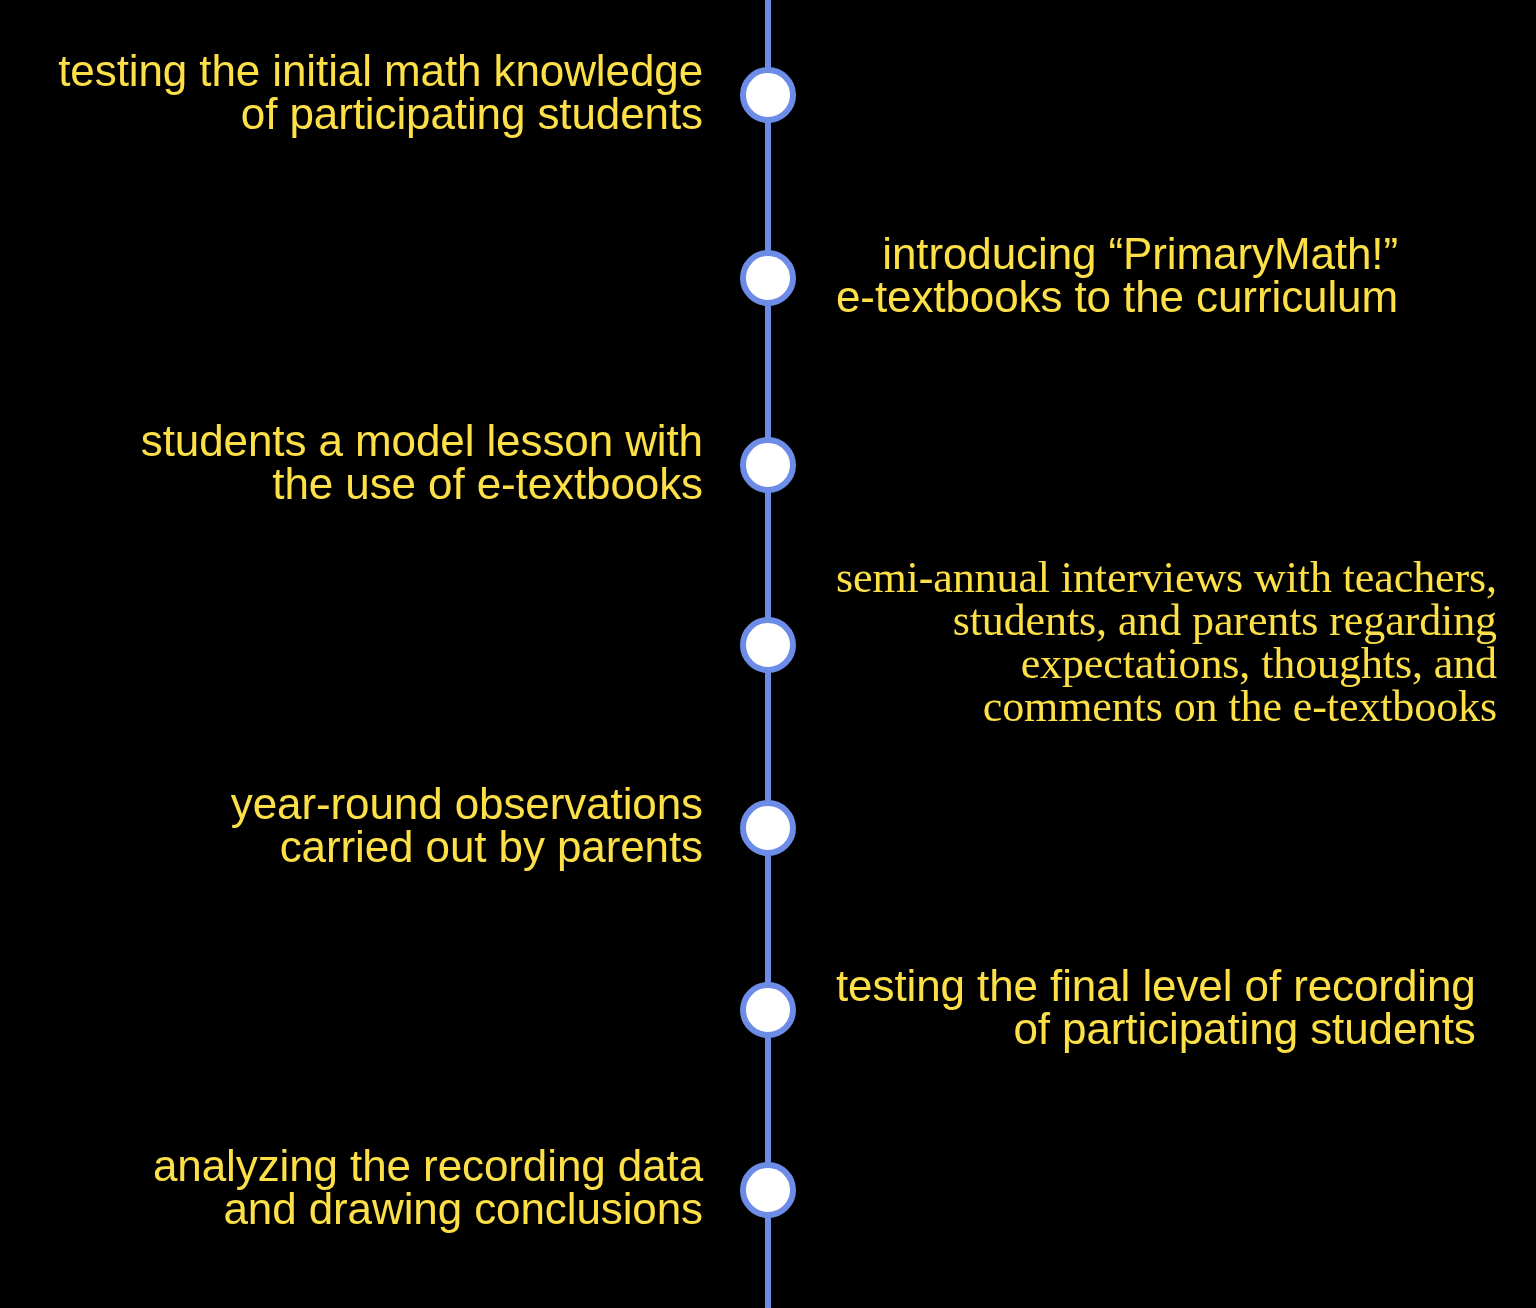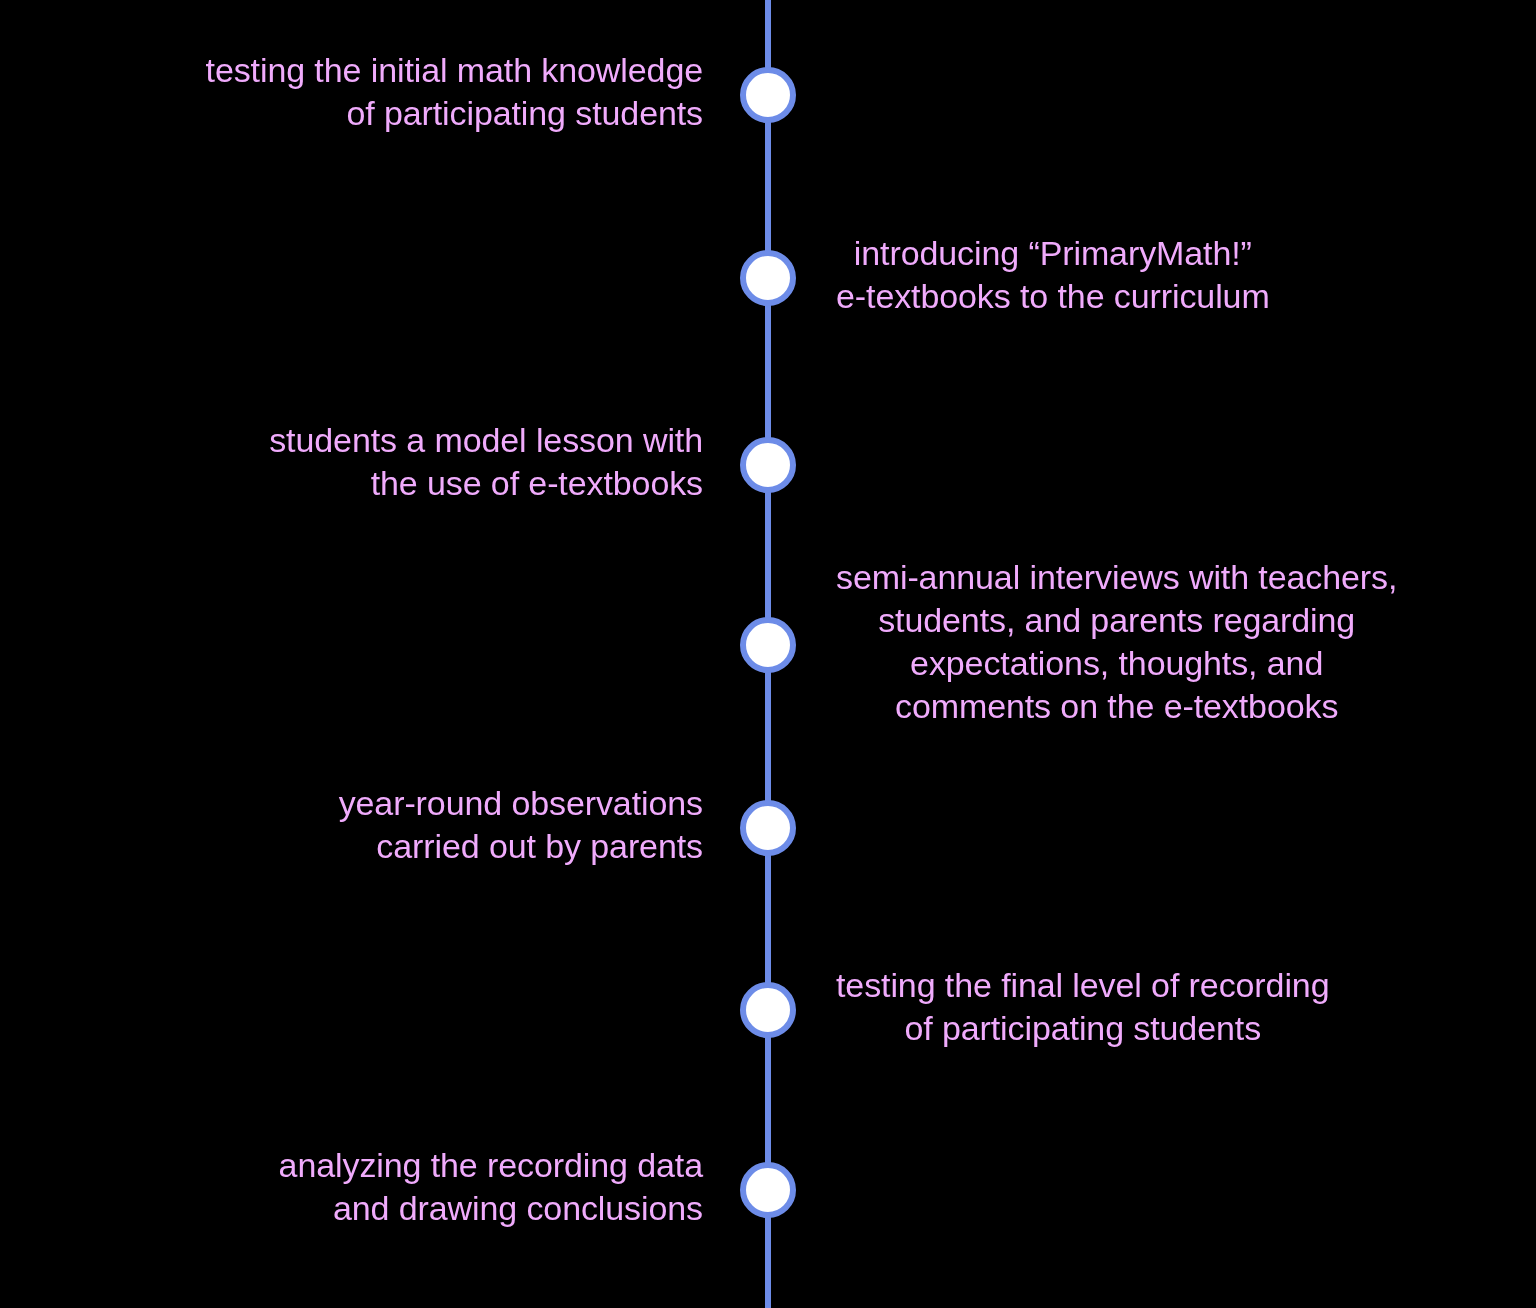--- a/index.html
+++ b/index.html
@@ -46,40 +46,40 @@
     width: 44px;
     height: 44px;
     border-radius: 50%;
     background: #ffffff;
     border: 6px solid #6d8ce8;
     box-sizing: content-box;
   }
 
   .label {
     position: absolute;
-    color: #f0abfc;
-    font-size: 34px;
+    color: #fde047;
+    font-size: 44px;
     line-height: 43px;
     letter-spacing: -0.1px;
     white-space: pre-line;
   }
 
   .label.left {
     right: 833px;       
     text-align: right;
   }
 
   .label.right {
     left: 836px;
-    text-align: center;
+    text-align: right;
   }
 
   
   .lines-2 { top: -46px; }
-  .lines-4 { top: -89px; }
+  .lines-4 { top: -89px; font-family: Liberation Serif, serif; }
 </style>
 </head>
 <body>
 
 <div id="timeline-root">
 
   <div class="spine"></div>
 
   <div class="milestone" style="top:95px;">
     <div class="node"></div>

